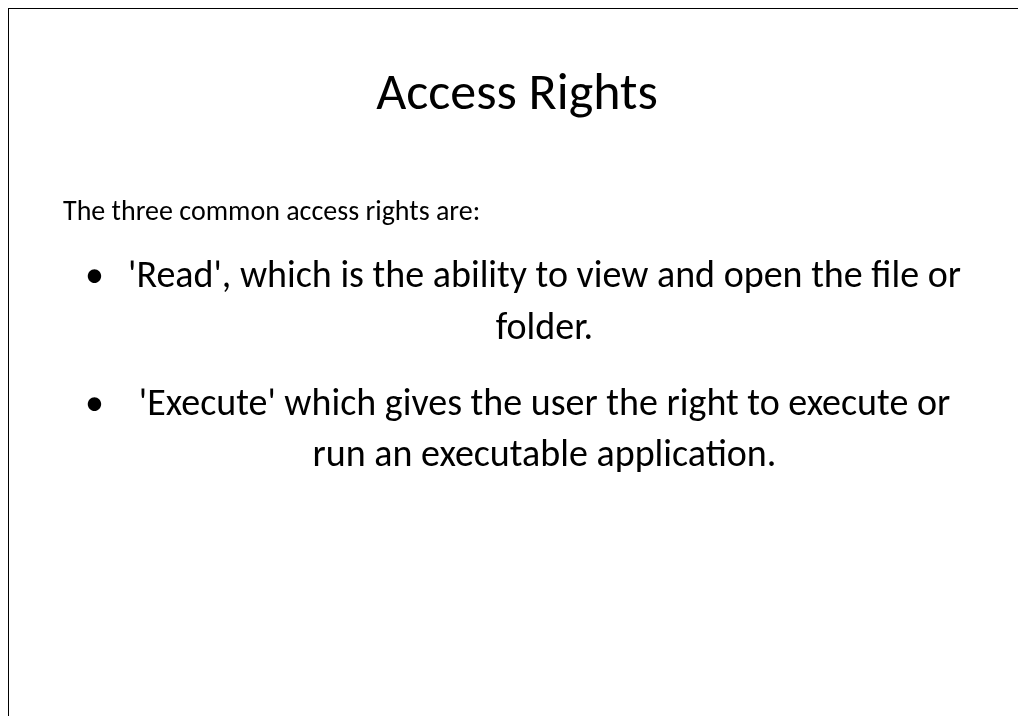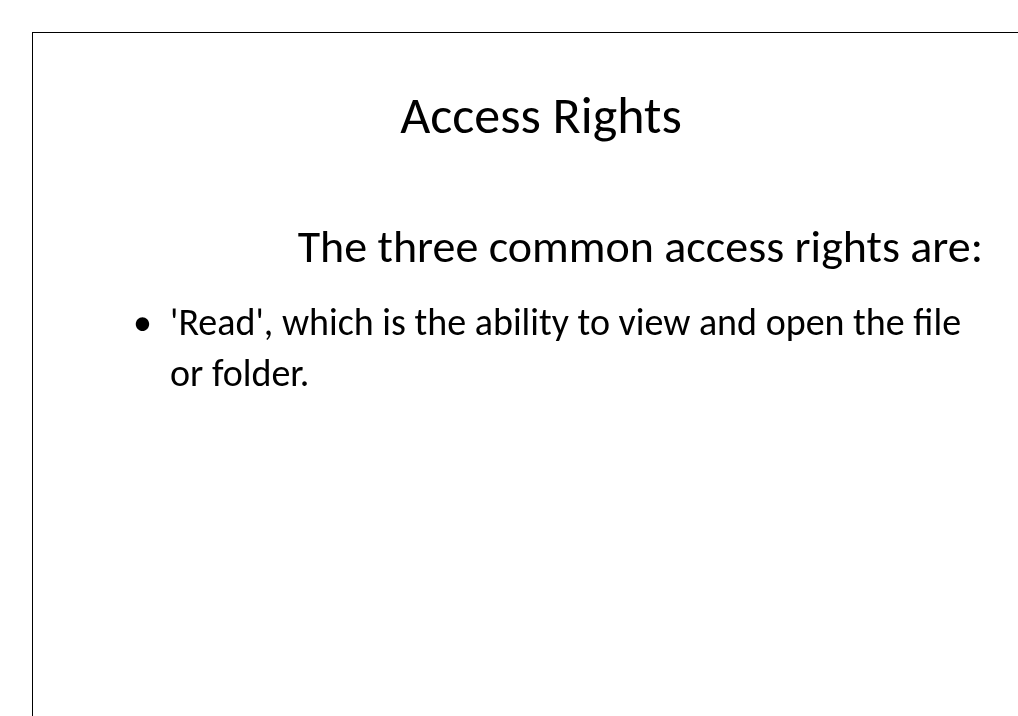--- a/index.html
+++ b/index.html
@@ -1,44 +1,44 @@
 <!DOCTYPE html>
 <html><head>
   <meta charset="utf-8">
   <style>
     * {
-      margin: 16px;
+      margin: 4px;
       padding: 0;
       box-sizing: border-box;
     }
     body {
       width: 1018px;
       height: 716px;
       background: #ffffff;
       font-family: Calibri, "Segoe UI", Arial, sans-serif;
       color: #000000;
       padding: 40px 50px;
       border: 1px solid #000;
     }
     .slide-title {
       font-size: 52px;
       font-weight: 400;
       text-align: center;
       margin-bottom: 70px;
       margin-top: 10px;
     }
     .intro-text {
-      font-size: 46px;
+      font-size: 28px;
       margin-bottom: 20px;
       line-height: 1.3;
-      text-align: right;
     }
     .bullet-list {
       list-style: none;
       padding-left: 0;
+      text-align: center;
     }
     .bullet-item {
       font-size: 38px;
       line-height: 1.35;
       position: relative;
       padding-left: 55px;
       margin-bottom: 25px;
     }
     .bullet-item::before {
       content: "•";
@@ -50,13 +50,14 @@
   </style>
 </head>
 <body>
 
 <h1 class="slide-title">Access Rights</h1>
 
 <p class="intro-text">The three common access rights are:</p>
 
 <ul class="bullet-list">
   <li class="bullet-item">'Read', which is the ability to view and open the file or folder.</li>
+  <li class="bullet-item"> 'Execute' which gives the user the right to execute or run an executable application.</li>
 </ul>
 
 </body></html>

